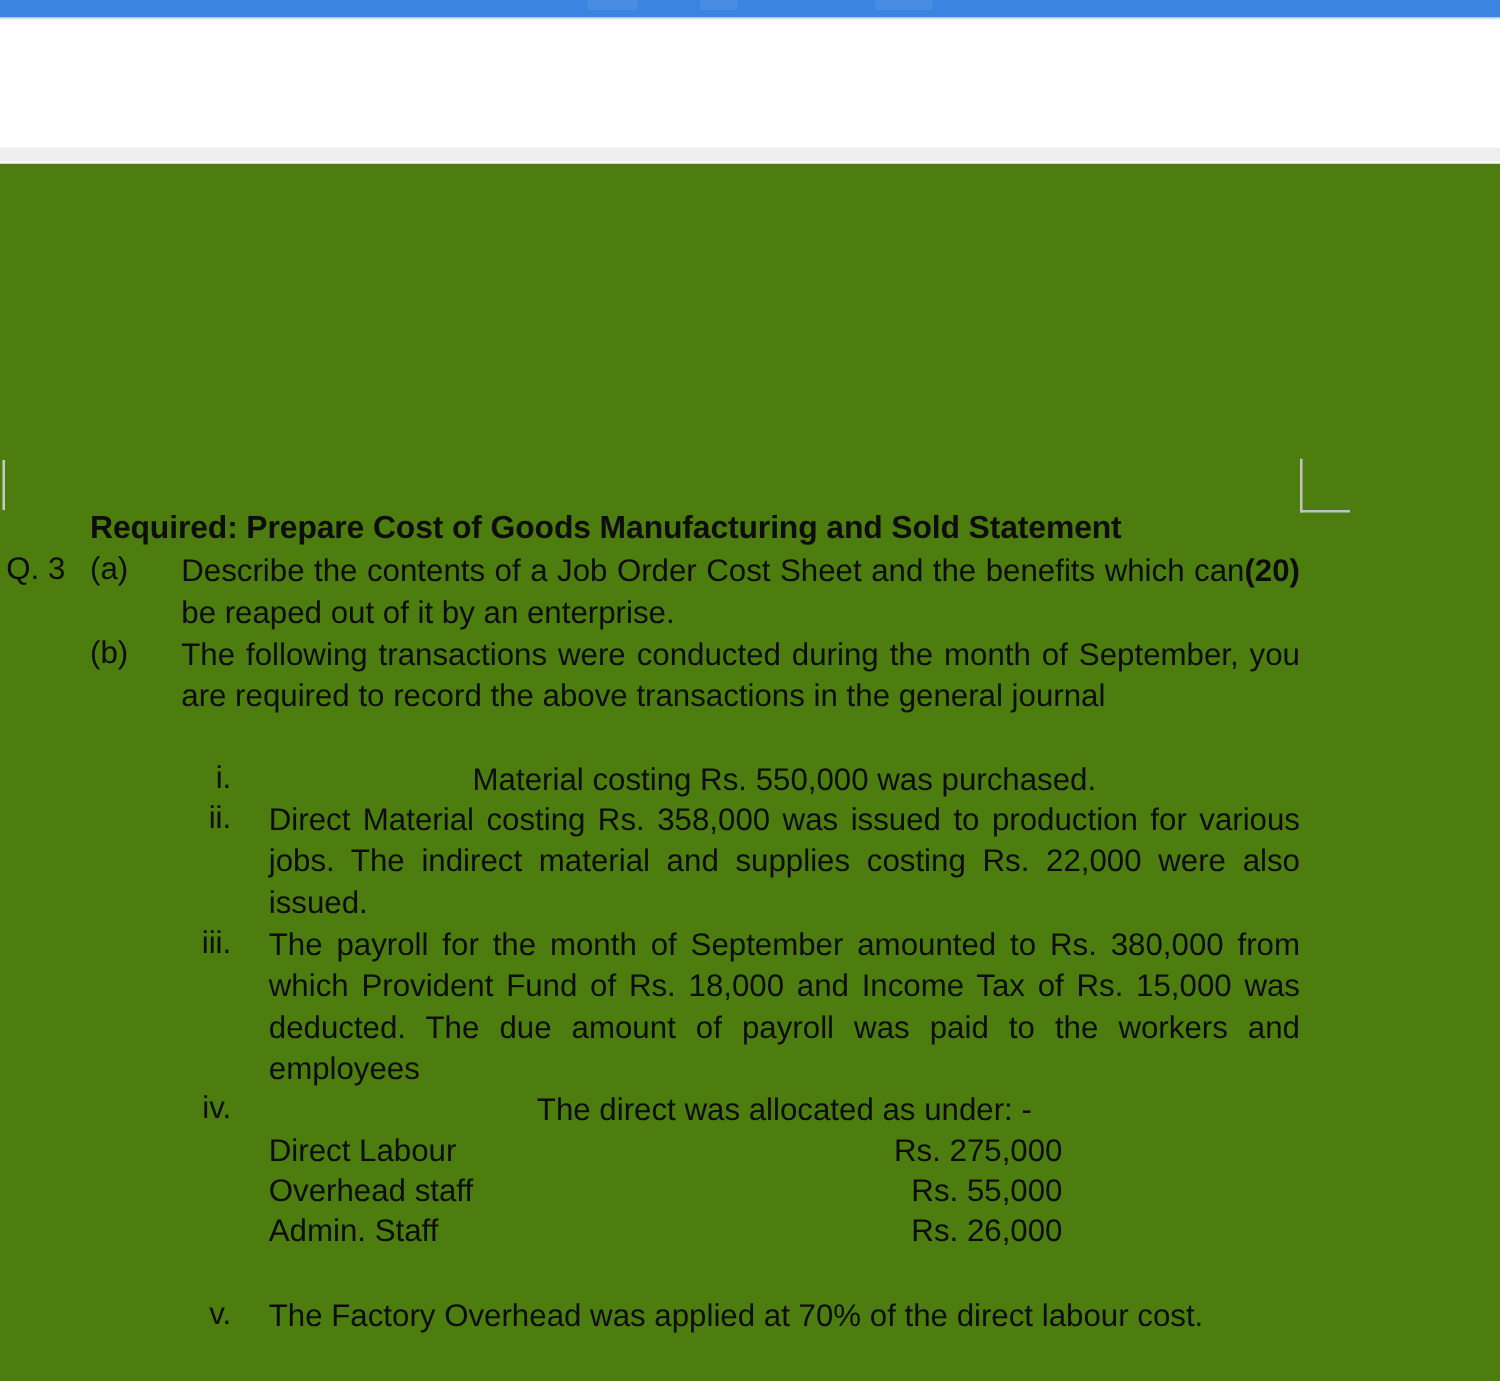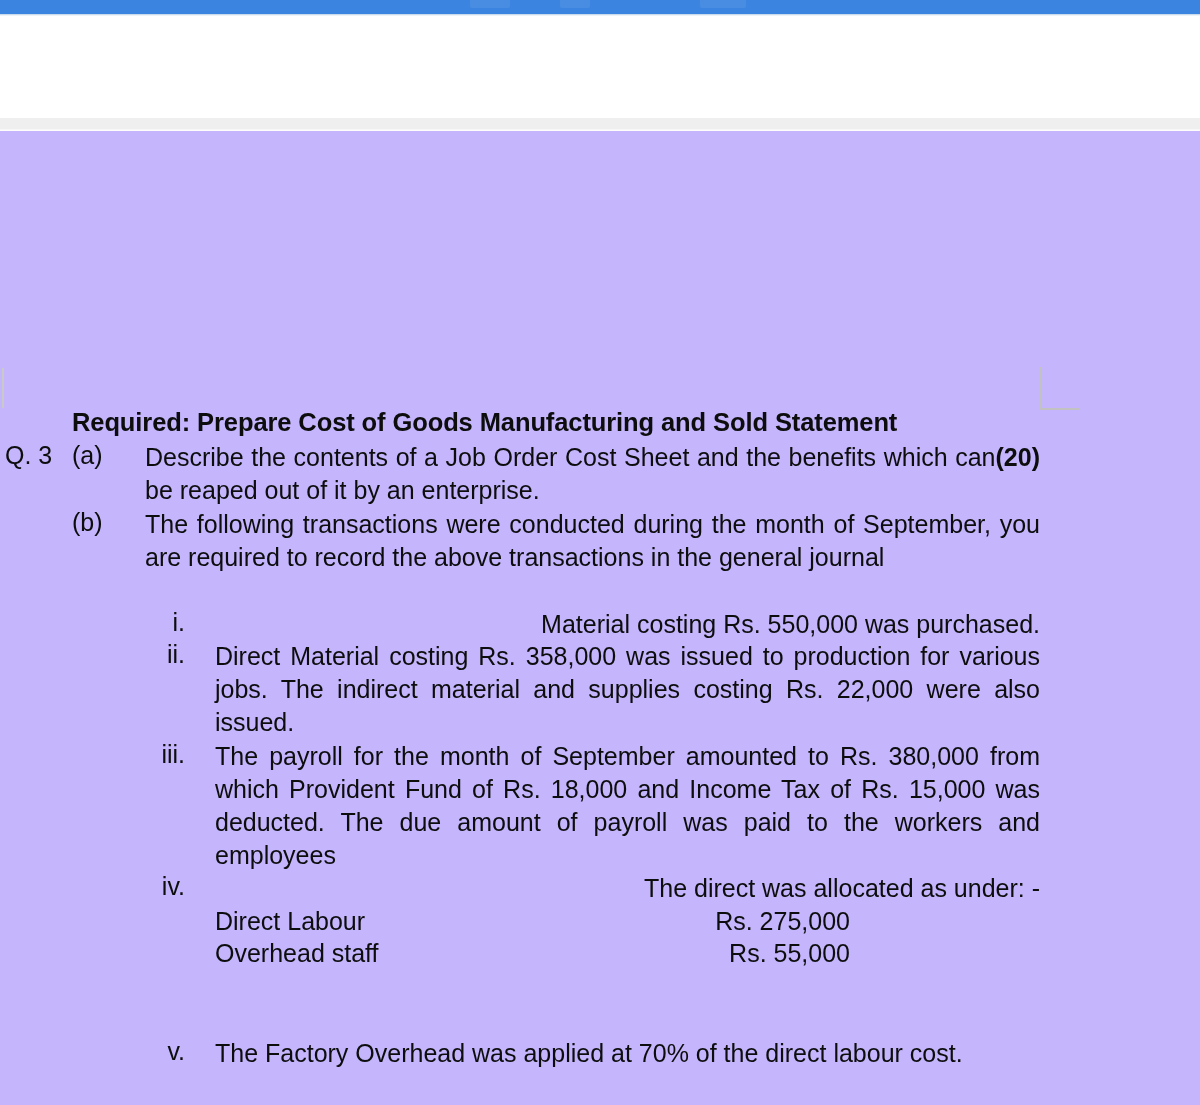--- a/index.html
+++ b/index.html
@@ -67,21 +67,21 @@
     height: 2px;
     background: linear-gradient(to bottom, #f4f4f4, #ffffff);
   }
 
   
   .page {
     position: absolute;
     left: 0; top: 131px;
     width: 1200px;
     height: 974px;
-    background: #c4b5fd;
+    background: #4d7c0f;
   }
 
   
   .crop-mark {
     position: absolute;
     background: transparent;
   }
   .crop-left {
     left: 2px;
     top: 237px;
@@ -170,21 +170,21 @@
   .roman-text {
     position: absolute;
     left: 215px;
     top: 0;
     width: 825px;
     font-size: 25px;
     line-height: 33px;
     text-align: justify;
     text-justify: inter-word;
   }
-  .roman-text.left { text-align: right; }
+  .roman-text.left { text-align: center; }
 
   
   .alloc-table {
     position: absolute;
     left: 215px;
     width: 635px;
     font-size: 25px;
   }
   .alloc-row {
     position: relative;
@@ -267,20 +267,24 @@
 
     <div class="alloc-table" style="top:498px;">
       <div class="alloc-row">
         <span class="alloc-name">Direct Labour</span>
         <span class="alloc-amount">Rs. 275,000</span>
       </div>
       <div class="alloc-row">
         <span class="alloc-name">Overhead staff</span>
         <span class="alloc-amount">Rs. 55,000</span>
       </div>
+      <div class="alloc-row">
+        <span class="alloc-name">Admin. Staff</span>
+        <span class="alloc-amount">Rs. 26,000</span>
+      </div>
     </div>
 
     <div class="roman-item" style="top:630px;">
       <span class="roman-num">v.</span>
       <div class="roman-text">The Factory Overhead was applied at 70% of the direct labour cost.</div>
     </div>
 
   </div>
 </div>
 

